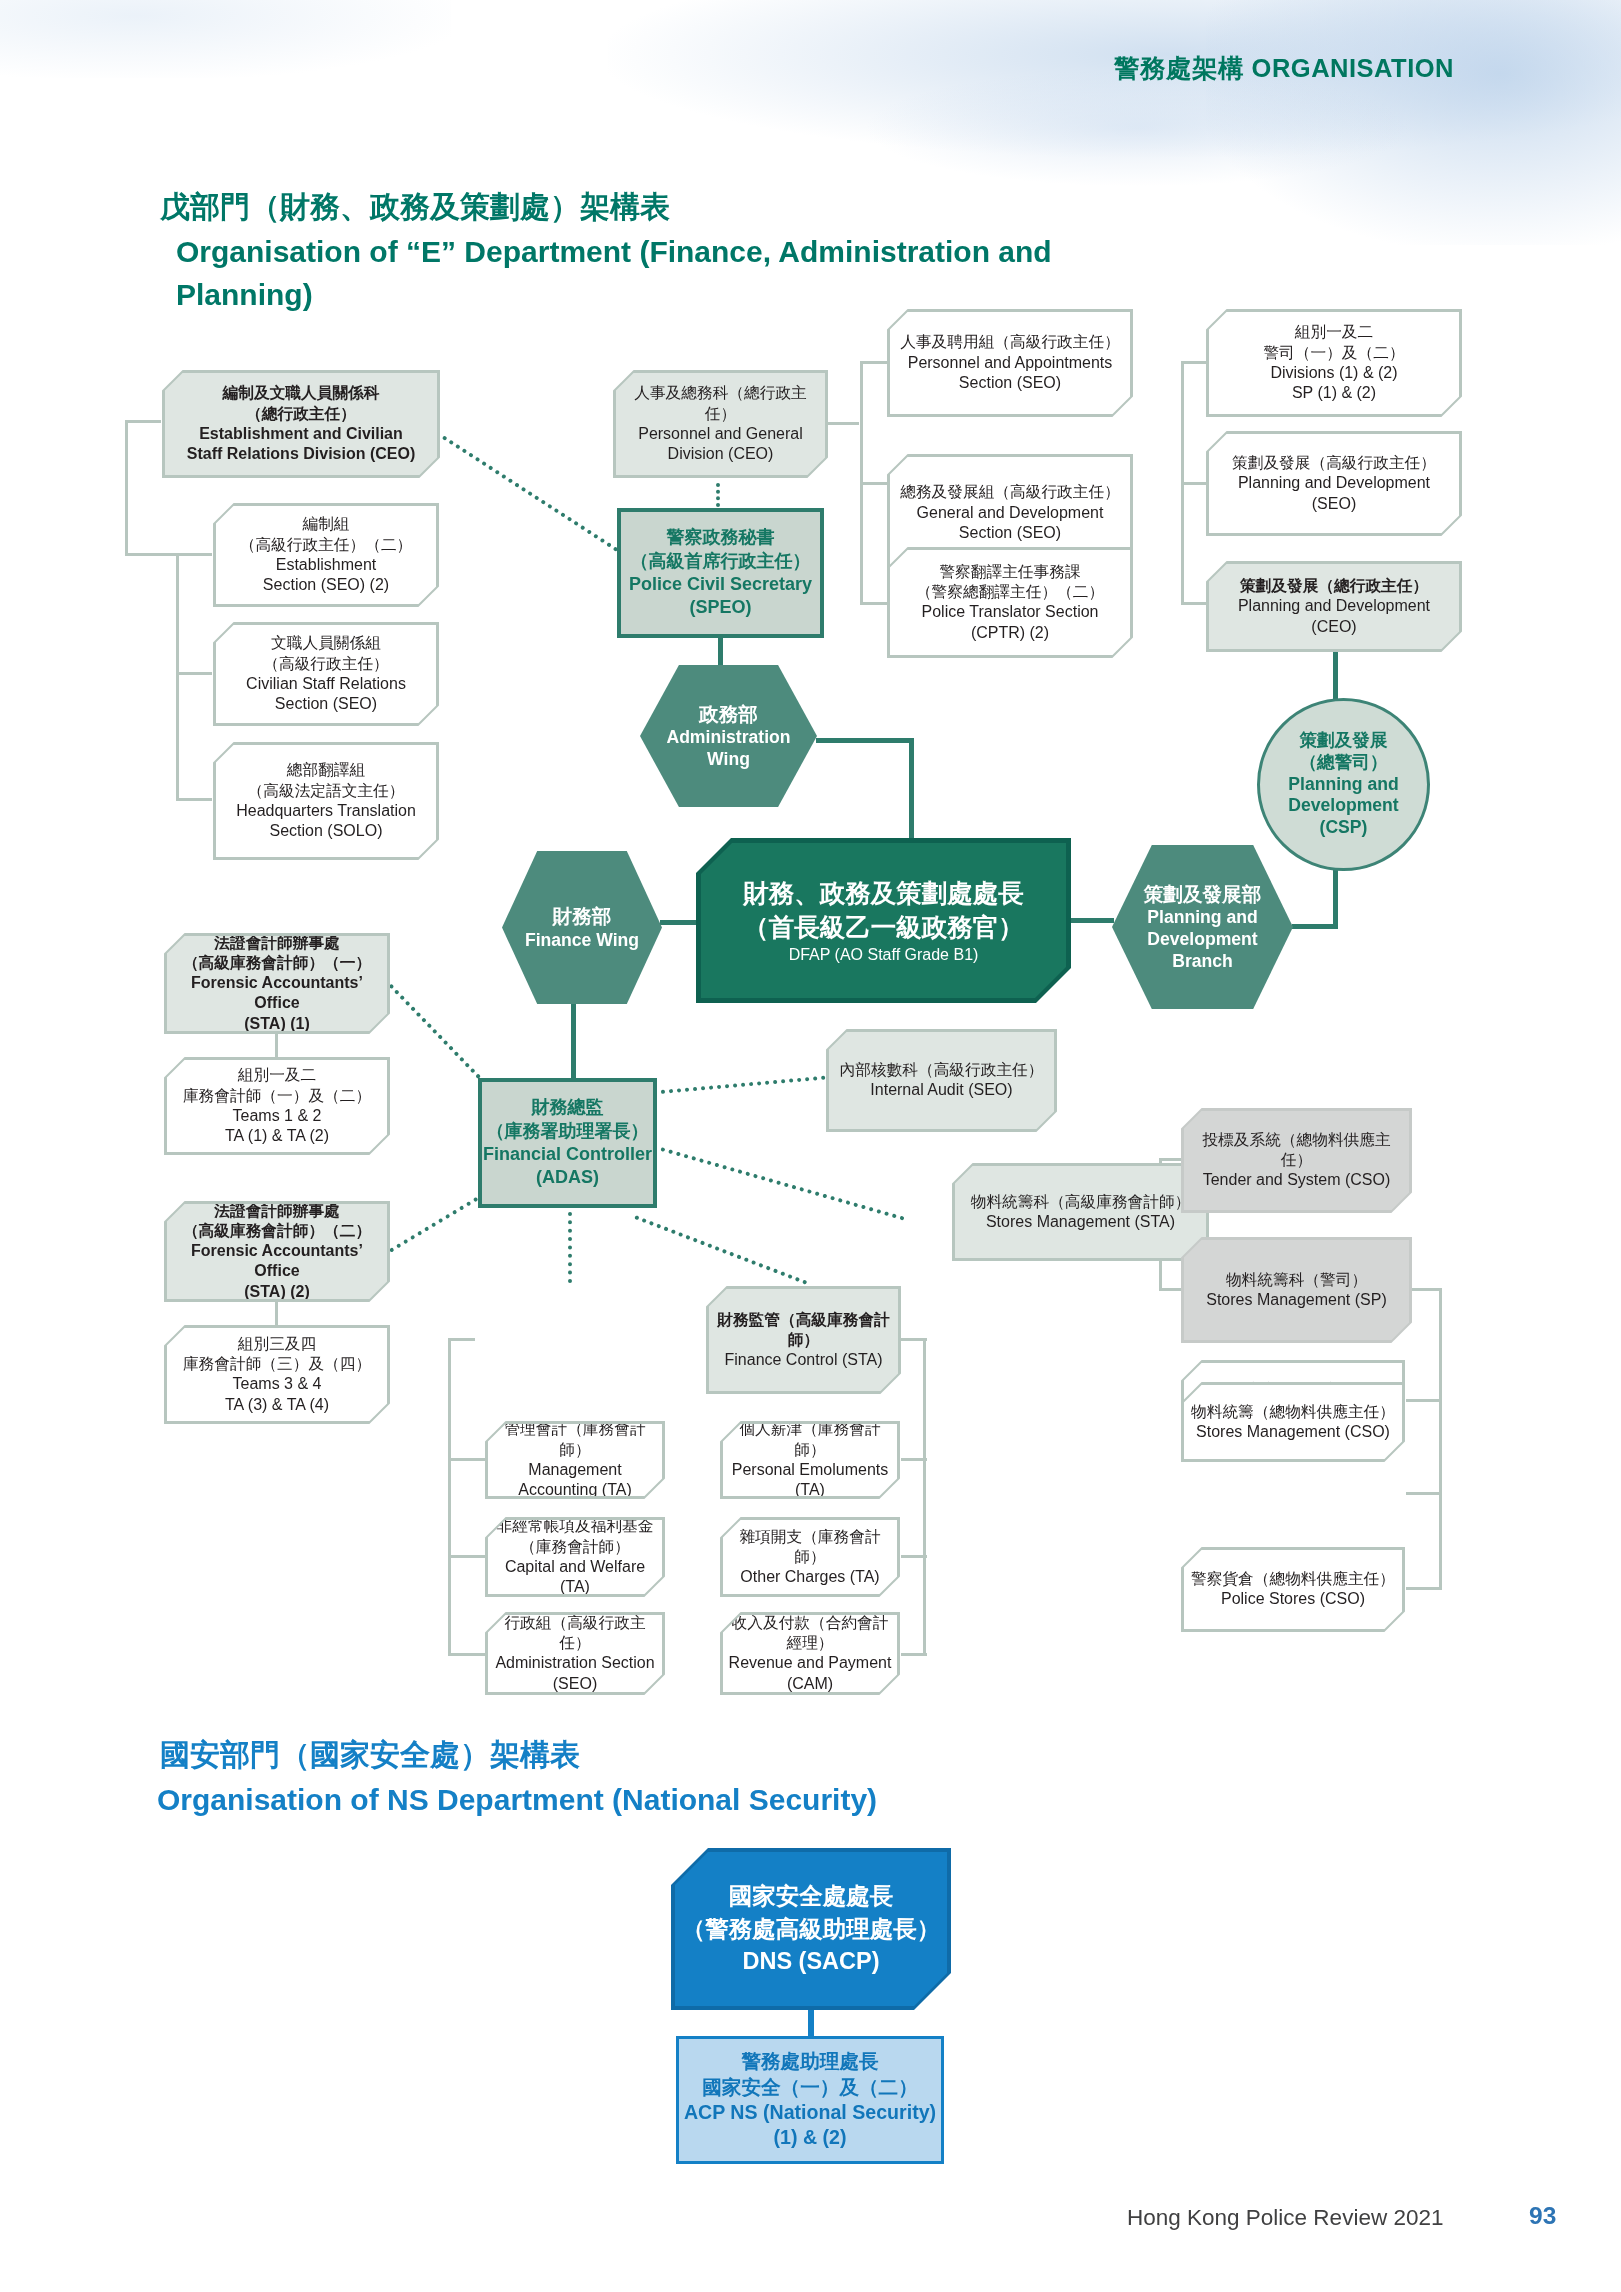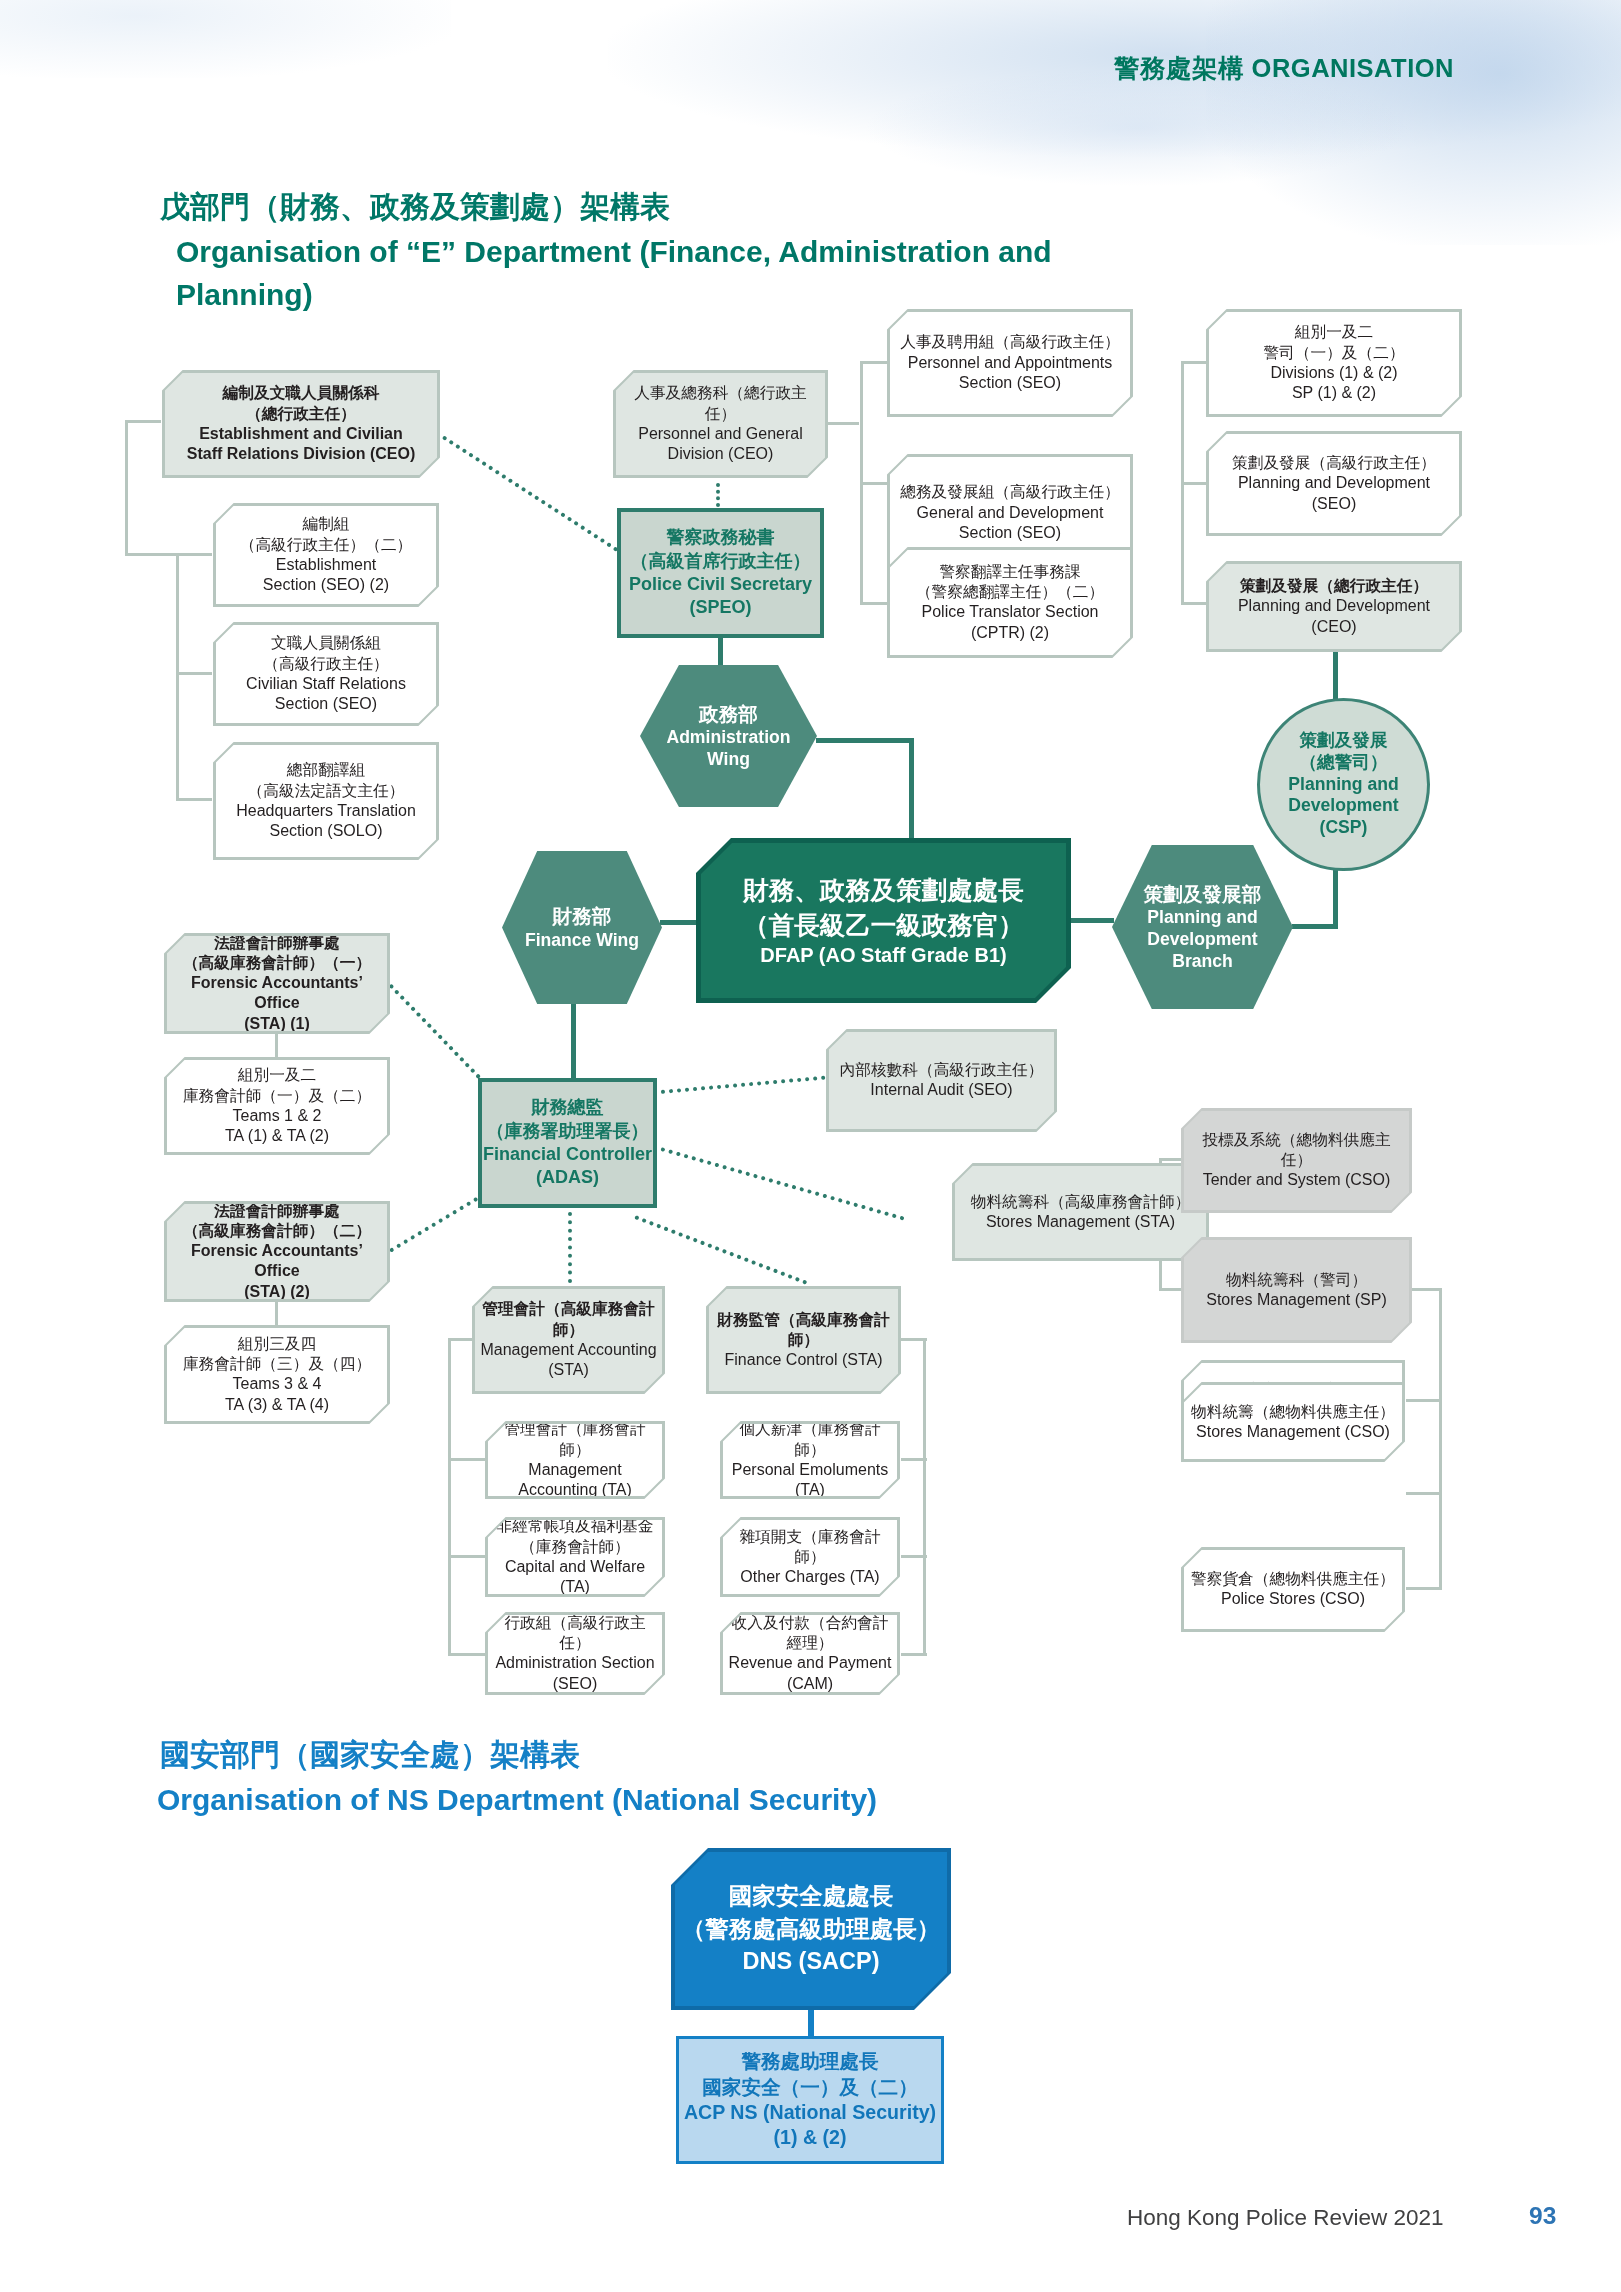--- a/index.html
+++ b/index.html
@@ -47,21 +47,21 @@
   .rect{position:absolute;box-sizing:border-box;background:var(--mid-fill);border:4.9px solid var(--teal-line);
         display:flex;flex-direction:column;justify-content:center;align-items:center;text-align:center;}
   .rect .zh,.rect .en{color:var(--teal-text);font-weight:bold;font-size:18px;line-height:1.3;}
 
   .dark{position:absolute;background:var(--dark-border);padding:5px;box-sizing:border-box;
         clip-path:polygon(35px 0,100% 0,100% calc(100% - 35px),calc(100% - 35px) 100%,0 100%,0 35px);}
   .dark .in{width:100%;height:100%;box-sizing:border-box;background:var(--dark-fill);
         clip-path:polygon(31px 0,100% 0,100% calc(100% - 31px),calc(100% - 31px) 100%,0 100%,0 31px);
         display:flex;flex-direction:column;justify-content:center;align-items:center;text-align:center;}
   .dark .zh{color:#fff;font-weight:bold;font-size:25.5px;line-height:1.35;}
-  .dark .en{color:#fff;font-weight:bold;font-size:20px;line-height:1.3;}
+  .dark .en{color:#fff;font-weight:normal;font-size:16px;line-height:1.3;}
 
   .hex{position:absolute;background:var(--hex-fill);
        clip-path:polygon(0 50%,22% 0,78% 0,100% 50%,78% 100%,22% 100%);
        display:flex;flex-direction:column;justify-content:center;align-items:center;text-align:center;}
   .hex .zh{color:#fff;font-weight:bold;font-size:19.6px;line-height:1.35;}
   .hex .en{color:#fff;font-weight:bold;font-size:17.6px;line-height:1.25;}
 
   .circle{position:absolute;box-sizing:border-box;border-radius:50%;background:#cfdcd5;border:3.9px solid #3d8476;
        display:flex;flex-direction:column;justify-content:center;align-items:center;text-align:center;}
   .circle .zh,.circle .en{color:var(--teal-text);font-weight:bold;font-size:17.6px;line-height:1.25;}
@@ -361,27 +361,20 @@
         <span class="en">Stores Management (CSO)</span>
       </div>
   </div>
   <div class="box" style="left:1181px;top:1547px;width:224px;height:85px">
     <div class="in">
         <span class="zh">警察貨倉（總物料供應主任）</span>
         <span class="en">Police Stores (CSO)</span>
       </div>
   </div>
 
-  <div class="box fill bzh" style="left:472px;top:1286px;width:193px;height:108px">
-    <div class="in">
-        <span class="zh">管理會計（高級庫務會計師）</span>
-        <span class="en">Management Accounting
-(STA)</span>
-      </div>
-  </div>
   <div class="box fill bzh" style="left:706px;top:1286px;width:195px;height:108px">
     <div class="in">
         <span class="zh">財務監管（高級庫務會計師）</span>
         <span class="en">Finance Control (STA)</span>
       </div>
   </div>
   <div class="box" style="left:485px;top:1421px;width:180px;height:78px">
     <div class="in">
         <span class="zh">管理會計（庫務會計師）</span>
         <span class="en">Management Accounting (TA)</span>

